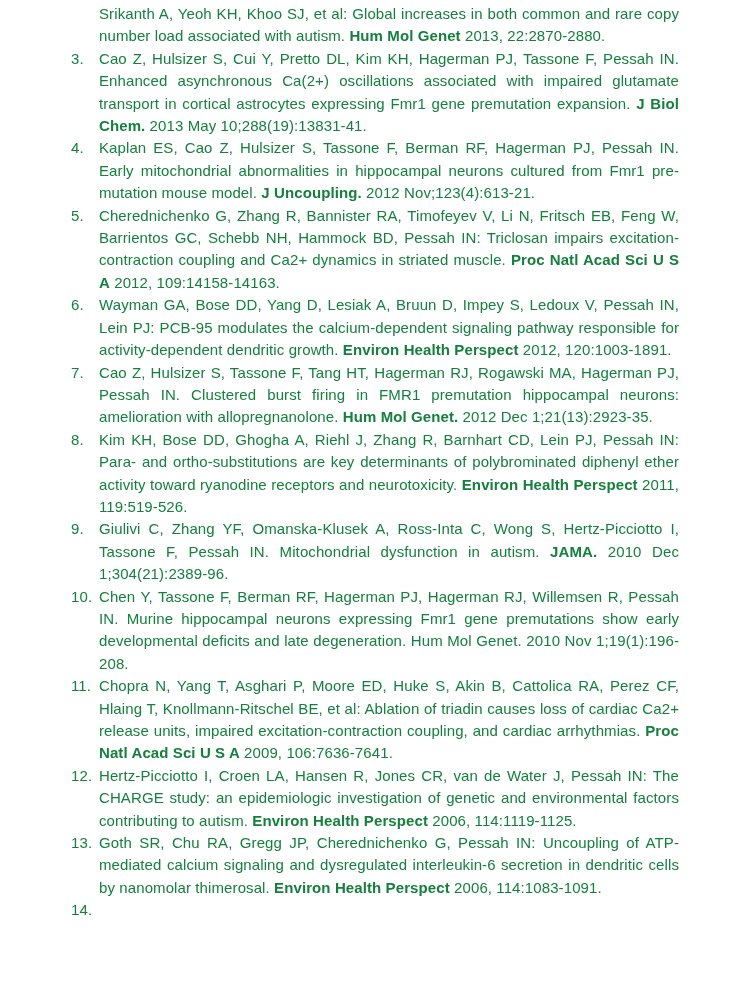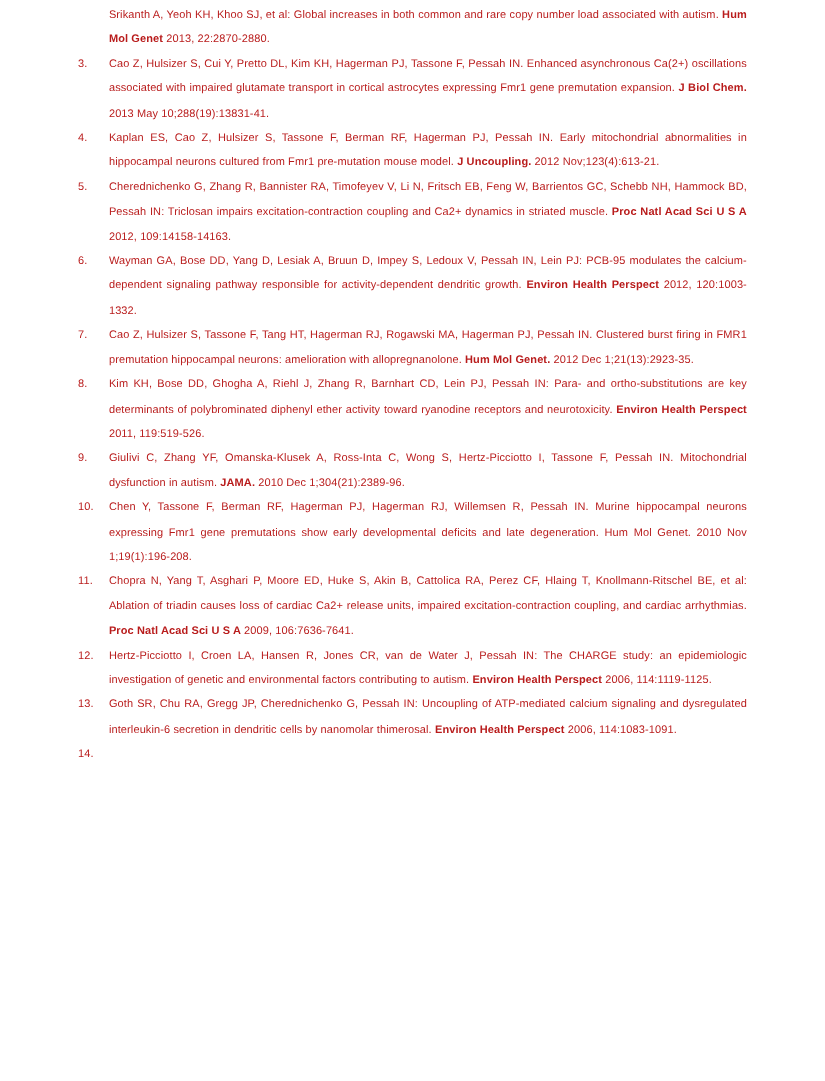--- a/index.html
+++ b/index.html
@@ -21,23 +21,23 @@
   }
   .ref-list {
     position: absolute;
     top: 3px;
     left: 99px;
     width: 580px;
   }
   .ref {
     position: relative;
     text-align: justify;
-    font-size: 10px;
+    font-size: 15px;
     line-height: 22.4px;
-    color: #b91c1c;
+    color: #15803d;
     letter-spacing: 0.1px;
   }
   .ref .num {
     position: absolute;
     left: -28px;
     top: 0;
     text-align: left;
     font-weight: normal;
   }
   .ref .bold {
@@ -46,21 +46,21 @@
 </style>
 </head>
 <body style="background: rgb(255, 255, 255);">
 
 <div class="page">
   <div class="ref-list" style="color: rgb(26, 26, 26);">
       <div class="ref"><span>Srikanth A, Yeoh KH, Khoo SJ, et al: Global increases in both common and rare copy number load associated with autism. </span><span class="bold">Hum Mol Genet</span><span> 2013, 22:2870-2880.</span></div>
       <div class="ref"><span class="num">3.</span><span>Cao Z, Hulsizer S, Cui Y, Pretto DL, Kim KH, Hagerman PJ, Tassone F, Pessah IN. Enhanced asynchronous Ca(2+) oscillations associated with impaired glutamate transport in cortical astrocytes expressing Fmr1 gene premutation expansion. </span><span class="bold">J Biol Chem.</span><span> 2013 May 10;288(19):13831-41.</span></div>
       <div class="ref"><span class="num">4.</span><span>Kaplan ES, Cao Z, Hulsizer S, Tassone F, Berman RF, Hagerman PJ, Pessah IN. Early mitochondrial abnormalities in hippocampal neurons cultured from Fmr1 pre-mutation mouse model. </span><span class="bold">J Uncoupling.</span><span> 2012 Nov;123(4):613-21.</span></div>
       <div class="ref"><span class="num">5.</span><span>Cherednichenko G, Zhang R, Bannister RA, Timofeyev V, Li N, Fritsch EB, Feng W, Barrientos GC, Schebb NH, Hammock BD, Pessah IN: Triclosan impairs excitation-contraction coupling and Ca2+ dynamics in striated muscle. </span><span class="bold">Proc Natl Acad Sci U S A</span><span> 2012, 109:14158-14163.</span></div>
-      <div class="ref"><span class="num">6.</span><span>Wayman GA, Bose DD, Yang D, Lesiak A, Bruun D, Impey S, Ledoux V, Pessah IN, Lein PJ: PCB-95 modulates the calcium-dependent signaling pathway responsible for activity-dependent dendritic growth. </span><span class="bold">Environ Health Perspect</span><span> 2012, 120:1003-1332.</span></div>
+      <div class="ref"><span class="num">6.</span><span>Wayman GA, Bose DD, Yang D, Lesiak A, Bruun D, Impey S, Ledoux V, Pessah IN, Lein PJ: PCB-95 modulates the calcium-dependent signaling pathway responsible for activity-dependent dendritic growth. </span><span class="bold">Environ Health Perspect</span><span> 2012, 120:1003-1891.</span></div>
       <div class="ref"><span class="num">7.</span><span>Cao Z, Hulsizer S, Tassone F, Tang HT, Hagerman RJ, Rogawski MA, Hagerman PJ, Pessah IN. Clustered burst firing in FMR1 premutation hippocampal neurons: amelioration with allopregnanolone. </span><span class="bold">Hum Mol Genet.</span><span> 2012 Dec 1;21(13):2923-35.</span></div>
       <div class="ref"><span class="num">8.</span><span>Kim KH, Bose DD, Ghogha A, Riehl J, Zhang R, Barnhart CD, Lein PJ, Pessah IN: Para- and ortho-substitutions are key determinants of polybrominated diphenyl ether activity toward ryanodine receptors and neurotoxicity. </span><span class="bold">Environ Health Perspect</span><span> 2011, 119:519-526.</span></div>
       <div class="ref"><span class="num">9.</span><span>Giulivi C, Zhang YF, Omanska-Klusek A, Ross-Inta C, Wong S, Hertz-Picciotto I, Tassone F, Pessah IN. Mitochondrial dysfunction in autism. </span><span class="bold">JAMA.</span><span> 2010 Dec 1;304(21):2389-96.</span></div>
       <div class="ref"><span class="num">10.</span><span>Chen Y, Tassone F, Berman RF, Hagerman PJ, Hagerman RJ, Willemsen R, Pessah IN. Murine hippocampal neurons expressing Fmr1 gene premutations show early developmental deficits and late degeneration. Hum Mol Genet. 2010 Nov 1;19(1):196-208.</span></div>
       <div class="ref"><span class="num">11.</span><span>Chopra N, Yang T, Asghari P, Moore ED, Huke S, Akin B, Cattolica RA, Perez CF, Hlaing T, Knollmann-Ritschel BE, et al: Ablation of triadin causes loss of cardiac Ca2+ release units, impaired excitation-contraction coupling, and cardiac arrhythmias. </span><span class="bold">Proc Natl Acad Sci U S A</span><span> 2009, 106:7636-7641.</span></div>
       <div class="ref"><span class="num">12.</span><span>Hertz-Picciotto I, Croen LA, Hansen R, Jones CR, van de Water J, Pessah IN: The CHARGE study: an epidemiologic investigation of genetic and environmental factors contributing to autism. </span><span class="bold">Environ Health Perspect</span><span> 2006, 114:1119-1125.</span></div>
       <div class="ref"><span class="num">13.</span><span>Goth SR, Chu RA, Gregg JP, Cherednichenko G, Pessah IN: Uncoupling of ATP-mediated calcium signaling and dysregulated interleukin-6 secretion in dendritic cells by nanomolar thimerosal. </span><span class="bold">Environ Health Perspect</span><span> 2006, 114:1083-1091.</span></div>
       <div class="ref"><span class="num">14.</span></div>
     </div>
 </div>

